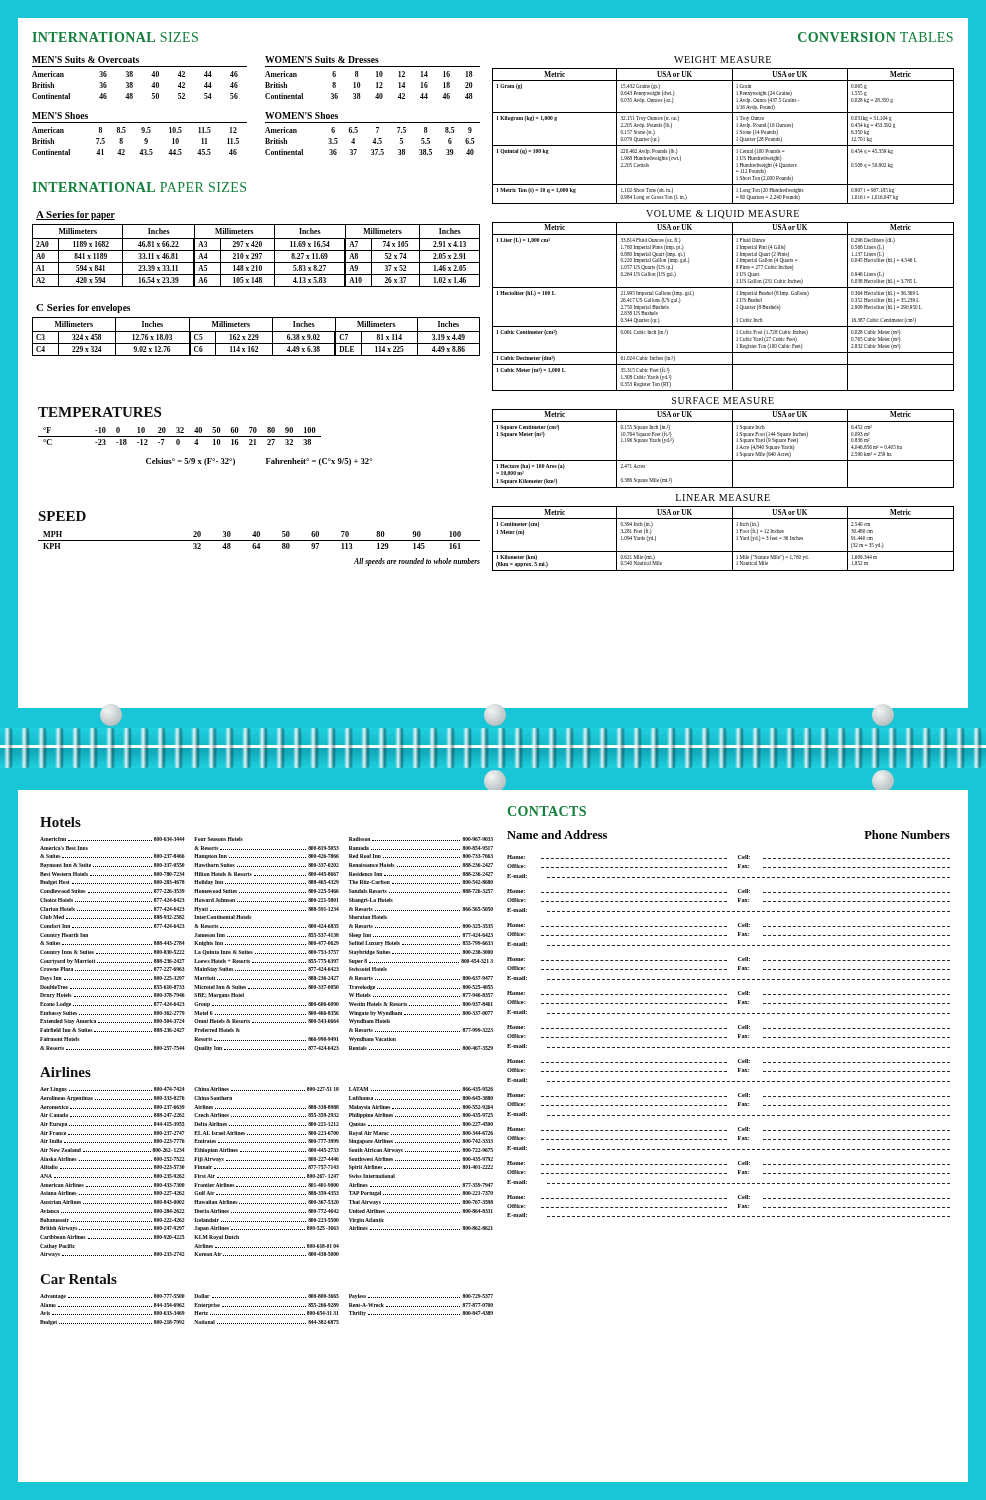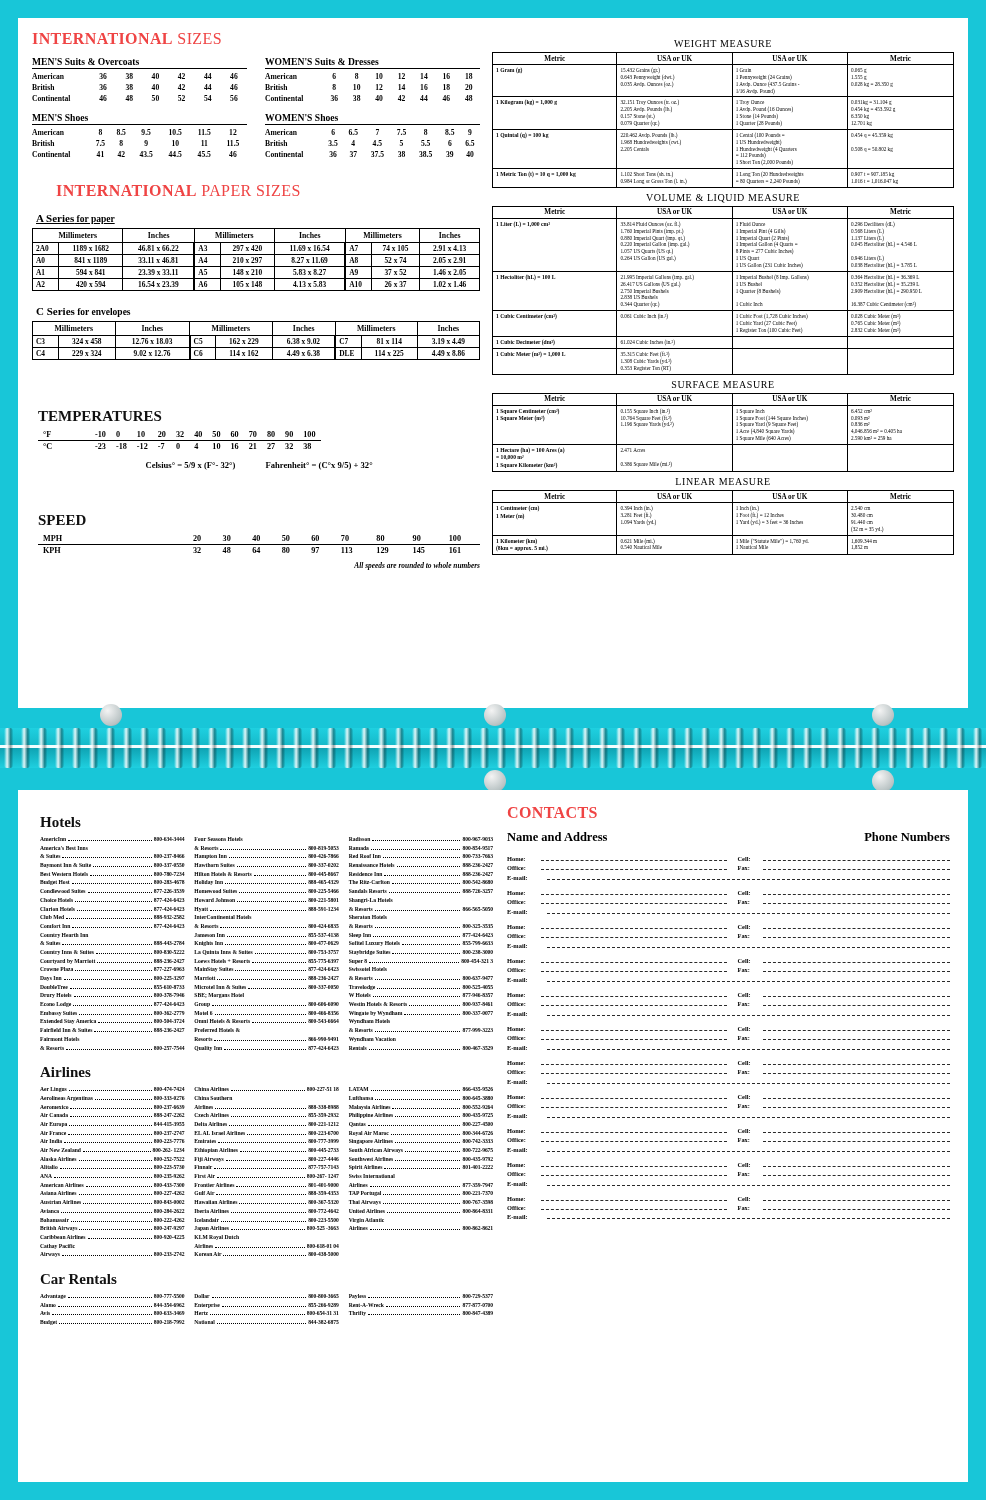--- a/index.html
+++ b/index.html
@@ -21,21 +21,21 @@
       background: linear-gradient(180deg,#1fd0e0 0%, #15b9c9 45%, #0fa3b3 50%, #1fd0e0 100%); }
   #binding .whiteline { position:absolute; left:0; top:45px; width:986px; height:3px; background:#f2feff; }
   #binding .coil { position:absolute; top:28px; width:9px; height:40px;
       background: linear-gradient(90deg, rgba(255,255,255,0) 0%, rgba(255,255,255,.85) 35%, rgba(0,0,0,.35) 75%, rgba(0,0,0,.05) 100%);
       border-radius:3px; }
   #binding .ring { position:absolute; width:22px; height:22px; border-radius:50%;
       background: radial-gradient(circle at 35% 30%, #f4f4f4, #b9c3c4 70%, #8d9799 100%); }
 
   
   h1.big {
-    font-size: 16px; letter-spacing:.4px; font-weight:bold; color:#ef4444;
+    font-size: 14px; letter-spacing:.4px; font-weight:bold; color:#15803d;
   }
   h1.big .lite { font-weight: normal; }
   .sec-title { font-size:13.5px; font-weight:bold; color:#111; }
   .sub-title { font-size:11px; font-weight:bold; }
   .sub-title .lite { font-size:9.5px; }
 
   
   .sizes-wrap { display:flex; gap:18px; }
   .size-block { flex:1; }
   .size-head { font-size:9.6px; font-weight:bold; border-bottom:1.4px solid #000; padding-bottom:1px; margin-bottom:2px;}
@@ -240,21 +240,21 @@
                   <td class="v">38</td>
                   <td class="v">38.5</td>
                   <td class="v">39</td>
                   <td class="v">40</td>
                 </tr>
           </tbody>
             </table>
         </div>
       </div>
 
-      <h1 class="big" style="margin-top:22px;margin-left:24px;">
+      <h1 class="big" style="margin-top:22px;">
         <span>INTERNATIONAL</span><span class="lite"> PAPER SIZES</span>
       </h1>
 
       <div class="sub-title" style="margin:12px 0 4px 4px;text-decoration:underline;">
         <span>A Series</span><span class="lite"> for paper</span>
       </div>
       <table class="paper" id="a-series-table">
           <thead>
             <tr>
               <th colspan="2">Millimeters</th>
@@ -423,20 +423,23 @@
                 <td>145</td>
                 <td>161</td>
               </tr>
             </tbody>
           </table>
         <div class="note">All speeds are rounded to whole numbers</div>
       </div>
     </div>
 
     <div style="width:462px;">
+      <h1 class="big" style="text-align:right;">
+        <span>CONVERSION</span><span class="lite"> TABLES</span>
+      </h1>
       <div id="conversion-container" style="margin-top:8px;">
           <div>
             <div class="conv-title">WEIGHT MEASURE</div>
             <table class="conv">
               <colgroup>
                 <col style="width:27%">
                 <col style="width:25%">
                 <col style="width:25%">
                 <col style="width:23%">
               </colgroup>

